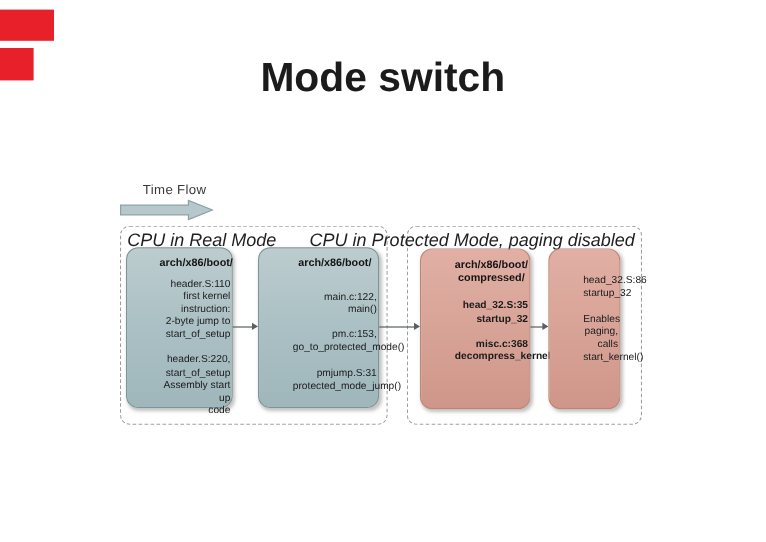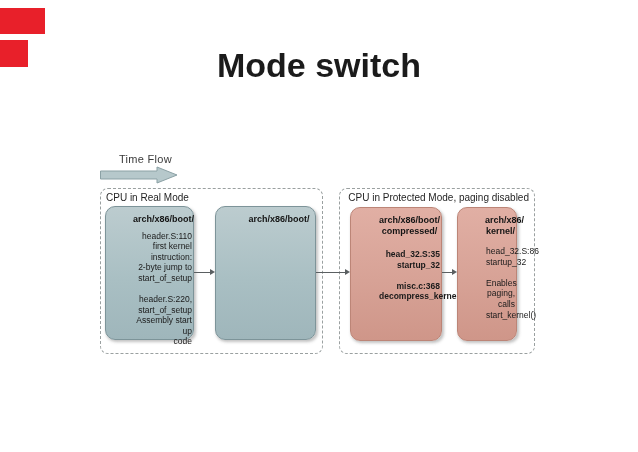--- a/index.html
+++ b/index.html
@@ -36,21 +36,21 @@
   .group {
     position:absolute;
     border:1px dashed #9aa0a0;
     border-radius:8px;
     background:transparent;
   }
   .group-real { left:100px; top:188px; width:223px; height:166px; }
   .group-prot { left:339px; top:188px; width:196px; height:166px; }
   .group-label {
     position:absolute; top:3px;
-    font-size:10px; color:#1f1f1f; white-space:nowrap;
+    font-size:15px; color:#1f1f1f; white-space:nowrap;font-style:italic;
   }
   .group-real .group-label { left:5px; }
   .group-prot .group-label { right:5px; }
 
   
   .node {
     position:absolute;
     border-radius:10px;
     text-align:center;
     box-shadow:1.5px 2px 3px rgba(80,80,80,0.35);
@@ -69,21 +69,21 @@
     padding:0 1px;
     text-align:right;
   }
   .n1 { left:105px; top:206px; width:89px;  height:134px; }
   .n2 { left:215px; top:206px; width:101px; height:134px; }
   .n3 { left:350px; top:207px; width:92px;  height:134px; }
   .n4 { left:457px; top:207px; width:60px;  height:134px; }
   .n1 .node-body { margin-top:6px; }
   .n2 .node-body { margin-top:17px; }
   .n3 .node-body { margin-top:13px;font-weight:bold; }
-  .n4 .node-body { margin-top:10px; }
+  .n4 .node-body { margin-top:20px; }
 
   
   .connector { position:absolute; height:7px; }
   .connector .line {
     position:absolute; left:0; right:4px; top:3px; height:1px;
     background:#5a5f61;
   }
   .connector .head {
     position:absolute; right:0; top:0;
     width:0; height:0;
@@ -133,35 +133,40 @@
 start_of_setup
 
 header.S:220,
 start_of_setup
 Assembly start up
 code</div>
   </div>
 
   <div class="node node-teal n2">
     <div class="node-title">arch/x86/boot/</div>
+    <div class="node-body">main.c:122, main()
+
+pm.c:153,
+go_to_protected_mode()
+
+pmjump.S:31
+protected_mode_jump()</div>
   </div>
 
   <div class="node node-pink n3">
     <div class="node-title">arch/x86/boot/
 compressed/</div>
     <div class="node-body">head_32.S:35
 startup_32
 
 misc.c:368
 decompress_kernel()</div>
   </div>
 
   <div class="node node-pink n4">
-    <div class="node-title">arch/x86/
-kernel/</div>
     <div class="node-body">head_32.S:86
 startup_32
 
 Enables
 paging,
 calls
 start_kernel()</div>
   </div>
 
   <div class="connector c1">

